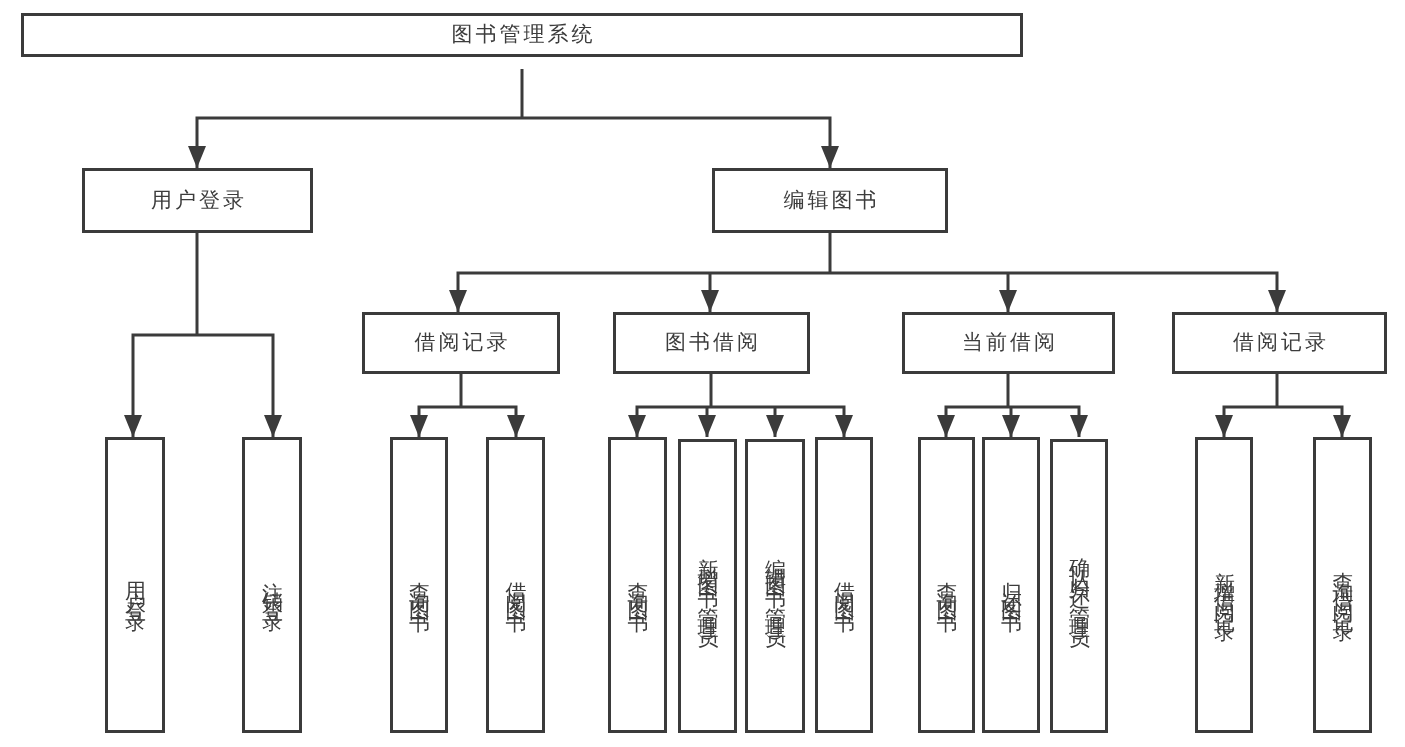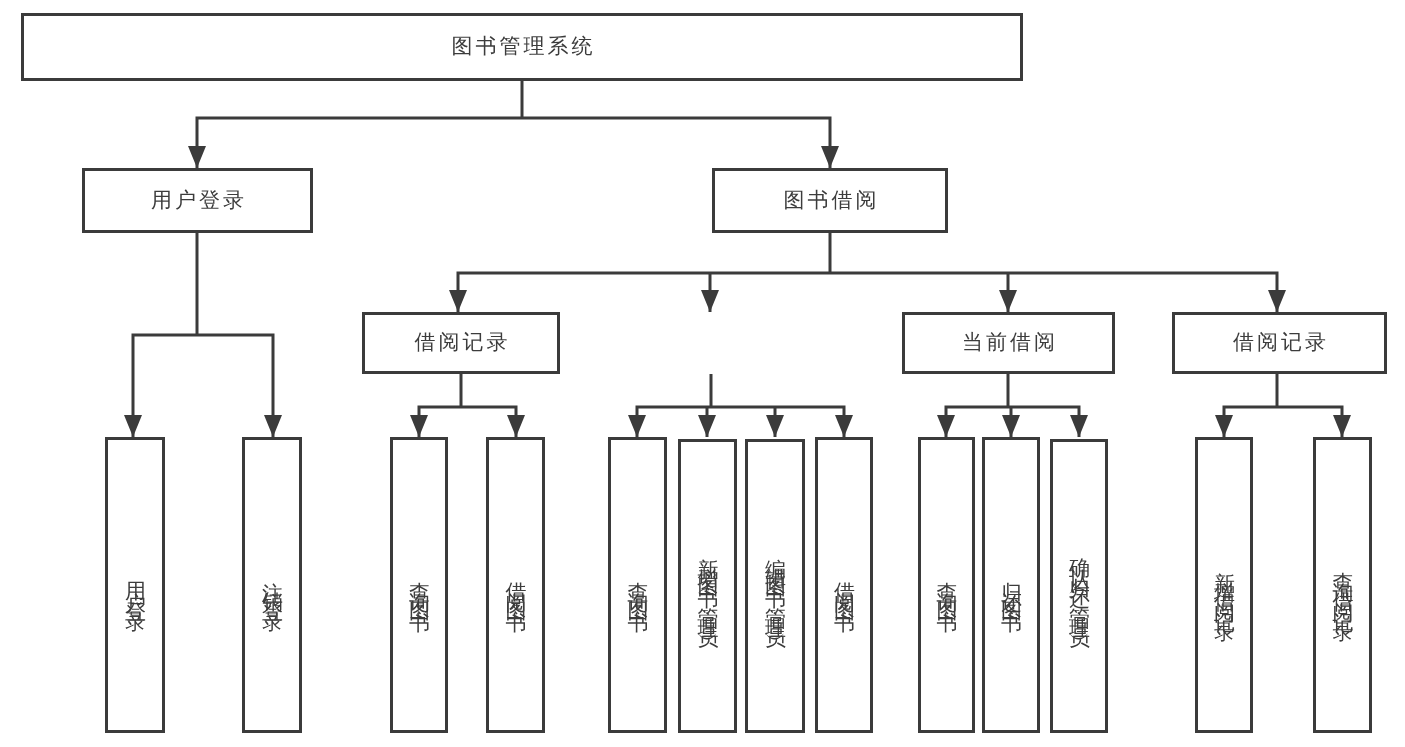--- a/index.html
+++ b/index.html
@@ -104,26 +104,27 @@
     <polygon points="698,415 716,415 707,437"></polygon>
     <polygon points="766,415 784,415 775,437"></polygon>
     <polygon points="835,415 853,415 844,437"></polygon>
     <polygon points="937,415 955,415 946,437"></polygon>
     <polygon points="1002,415 1020,415 1011,437"></polygon>
     <polygon points="1070,415 1088,415 1079,437"></polygon>
     <polygon points="1215,415 1233,415 1224,437"></polygon>
     <polygon points="1333,415 1351,415 1342,437"></polygon>
   </svg>
 
-  <div class="box h-label" style="left:21px; top:13px; width:1002px; height:68px;">图书管理系统</div>
+  <div class="box h-label" style="left:21px; top:13px; width:1002px; height:44px;">图书管理系统</div>
 
   <div class="box h-label" style="left:82px; top:168px; width:231px; height:65px;">用户登录</div>
-  <div class="box h-label" style="left:712px; top:168px; width:236px; height:65px;">图书借阅</div>
+  <div class="box h-label" style="left:712px; top:168px; width:236px; height:65px;">编辑图书</div>
 
   <div class="box h-label" style="left:362px; top:312px; width:198px; height:62px;">借阅记录</div>
+  <div class="box h-label" style="left:613px; top:312px; width:197px; height:62px;">图书借阅</div>
   <div class="box h-label" style="left:1172px; top:312px; width:215px; height:62px;">借阅记录</div>
   <div class="box h-label" style="left:902px; top:312px; width:213px; height:62px;">当前借阅</div>
 
   <div class="box v-label" style="left:105px; top:437px; width:60px; height:296px;">用户登录</div>
   <div class="box v-label" style="left:242px; top:437px; width:60px; height:296px;">注销登录</div>
 
   <div class="box v-label" style="left:390px; top:437px; width:58px; height:296px;">查询图书</div>
   <div class="box v-label" style="left:486px; top:437px; width:59px; height:296px;">借阅图书</div>
 
   <div class="box v-label" style="left:608px; top:437px; width:59px; height:296px;">查询图书</div>

